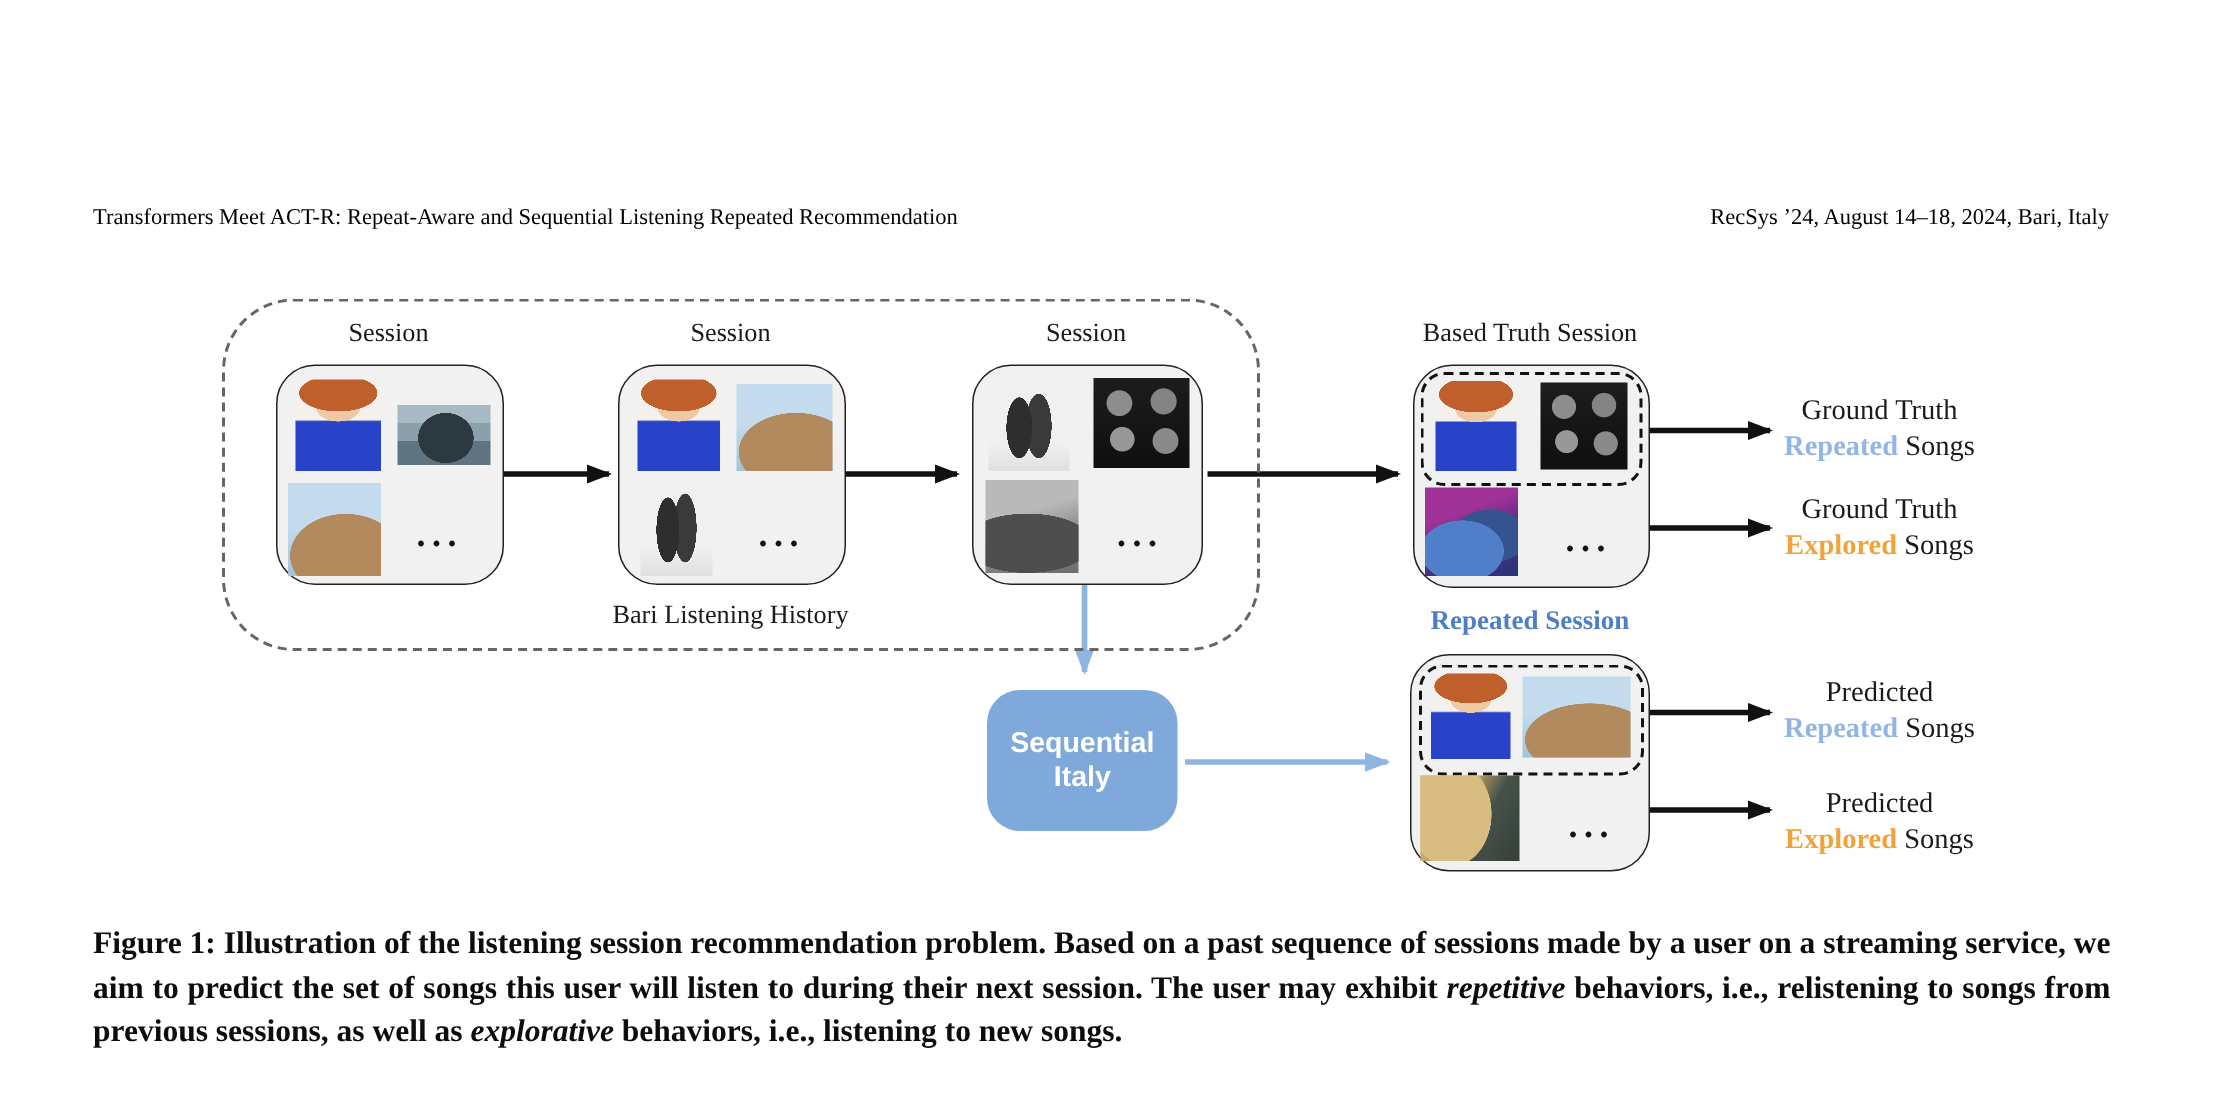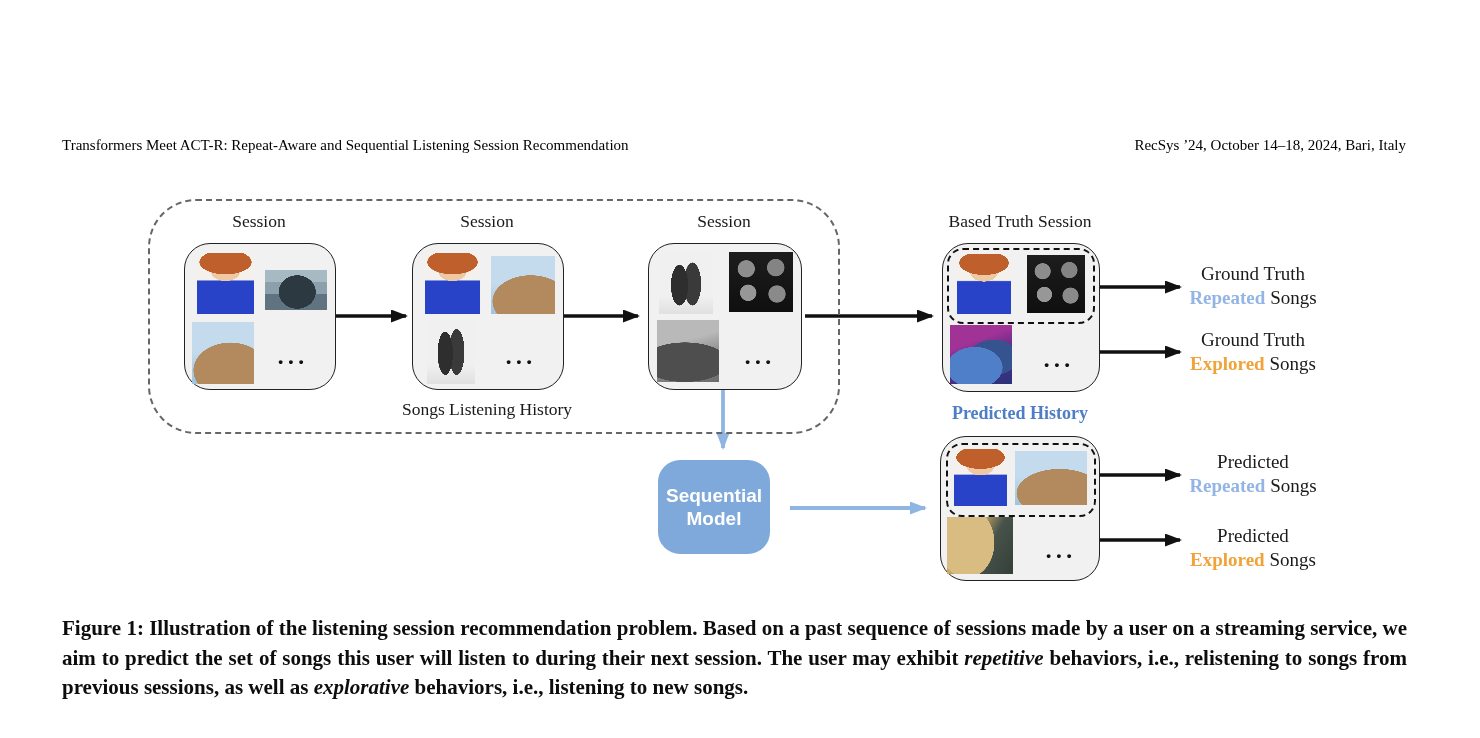--- a/index.html
+++ b/index.html
@@ -70,21 +70,21 @@
   .t-purple-band{background:
     radial-gradient(ellipse 45% 35% at 40% 72%,#4f7fc9 0 99%,transparent 100%),
     radial-gradient(ellipse 40% 30% at 70% 55%,#35538f 0 99%,transparent 100%),
     linear-gradient(160deg,#a13397 0 30%,#5c2d86 55%,#27337a 100%);}
   .t-adele{background:
     radial-gradient(ellipse 42% 62% at 30% 45%,#d9bc82 0 99%,transparent 100%),
     linear-gradient(120deg,#c9a967 0 35%,#47534a 60%,#333f37 100%);}
 
   
   .model-box{
-    left:658px;top:460px;width:112px;height:94px;border-radius:22px;
+    left:658px;top:460px;width:127px;height:94px;border-radius:22px;
     background:var(--model-fill,#7ea9da);
     display:flex;flex-direction:column;align-items:center;justify-content:center;
     font-family:"Liberation Sans","DejaVu Sans",sans-serif;
     font-weight:bold;font-size:19px;line-height:23px;color:#fff;text-align:center;
   }
 
   
   .out-label{width:210px;left:1148px;text-align:center;font-size:19px;line-height:24px;color:#1a1a1a;}
   .kw{font-weight:bold;}
   .kw-rep{color:var(--repeated,#92b5e6);}
@@ -100,22 +100,22 @@
   
   .caption{
     left:62px;top:614px;width:1345px;margin:0;
     font-size:21px;line-height:29.5px;font-weight:bold;text-align:justify;color:#0d0d0d;
   }
   .caption .seg-italic{font-style:italic;}
 </style>
 </head>
 <body style="--repeated: #92b5e6; --explored: #f0a339; --predicted-heading: #4e7ec6; --model-fill: #7ea9da; --blue-arrow: #8fb5e3;">
 
-<div class="abs hdr hdr-left">Transformers Meet ACT-R: Repeat-Aware and Sequential Listening Session Recommendation</div>
-<div class="abs hdr hdr-right">RecSys ’24, October 14–18, 2024, Bari, Italy</div>
+<div class="abs hdr hdr-left">Transformers Meet ACT-R: Repeat-Aware and Sequential Listening Repeated Recommendation</div>
+<div class="abs hdr hdr-right">RecSys ’24, August 14–18, 2024, Bari, Italy</div>
 
 <svg class="abs arrow-layer" width="1480" height="738" viewBox="0 0 1480 738">
   <defs>
     <marker id="ah" markerUnits="userSpaceOnUse" markerWidth="17" markerHeight="13" refX="15" refY="6.5" orient="auto">
       <path class="mk-black" d="M0,0 L17,6.5 L0,13 Z"></path>
     </marker>
     <marker id="ahb" markerUnits="userSpaceOnUse" markerWidth="17" markerHeight="13" refX="15" refY="6.5" orient="auto">
       <path class="mk-blue" d="M0,0 L17,6.5 L0,13 Z"></path>
     </marker>
   </defs>
@@ -151,43 +151,43 @@
   <div class="dots" style="left:92px;top:102px;">...</div>
 </div>
 
 <div class="abs sess-box" style="left:648px;width:152px;">
   <div class="tile t-duo-bw" style="left:10px;top:10px;width:54px;height:60px;"></div>
   <div class="tile t-beatles-bw" style="left:80px;top:8px;width:64px;height:60px;"></div>
   <div class="tile t-band-bw" style="left:8px;top:76px;width:62px;height:62px;"></div>
   <div class="dots" style="left:95px;top:102px;">...</div>
 </div>
 
-<div class="abs hist-label">Songs Listening History</div>
+<div class="abs hist-label">Bari Listening History</div>
 
 <div class="abs gt-box">
   <div class="sub-dashed" style="left:4px;top:4px;width:144px;height:72px;"></div>
   <div class="tile t-ed" style="left:14px;top:10px;width:54px;height:60px;"></div>
   <div class="tile t-beatles-bw" style="left:84px;top:11px;width:58px;height:58px;"></div>
   <div class="tile t-purple-band" style="left:7px;top:81px;width:62px;height:59px;"></div>
   <div class="dots" style="left:100px;top:105px;">...</div>
 </div>
 
-<div class="abs pred-title">Predicted History</div>
+<div class="abs pred-title">Repeated Session</div>
 
 <div class="abs pred-box">
   <div class="sub-dashed" style="left:5px;top:6px;width:146px;height:70px;"></div>
   <div class="tile t-ed" style="left:13px;top:12px;width:53px;height:57px;"></div>
   <div class="tile t-taylor" style="left:74px;top:14px;width:72px;height:54px;"></div>
   <div class="tile t-adele" style="left:6px;top:80px;width:66px;height:57px;"></div>
   <div class="dots" style="left:104px;top:103px;">...</div>
 </div>
 
 <div class="abs model-box">
   <span>Sequential</span>
-  <span>Model</span>
+  <span>Italy</span>
 </div>
 
 <div class="abs out-label" style="top:262px;">
   <div>Ground Truth</div>
   <div><span class="kw kw-rep">Repeated</span><span> Songs</span></div>
 </div>
 <div class="abs out-label" style="top:328px;">
   <div>Ground Truth</div>
   <div><span class="kw kw-exp">Explored</span><span> Songs</span></div>
 </div>

